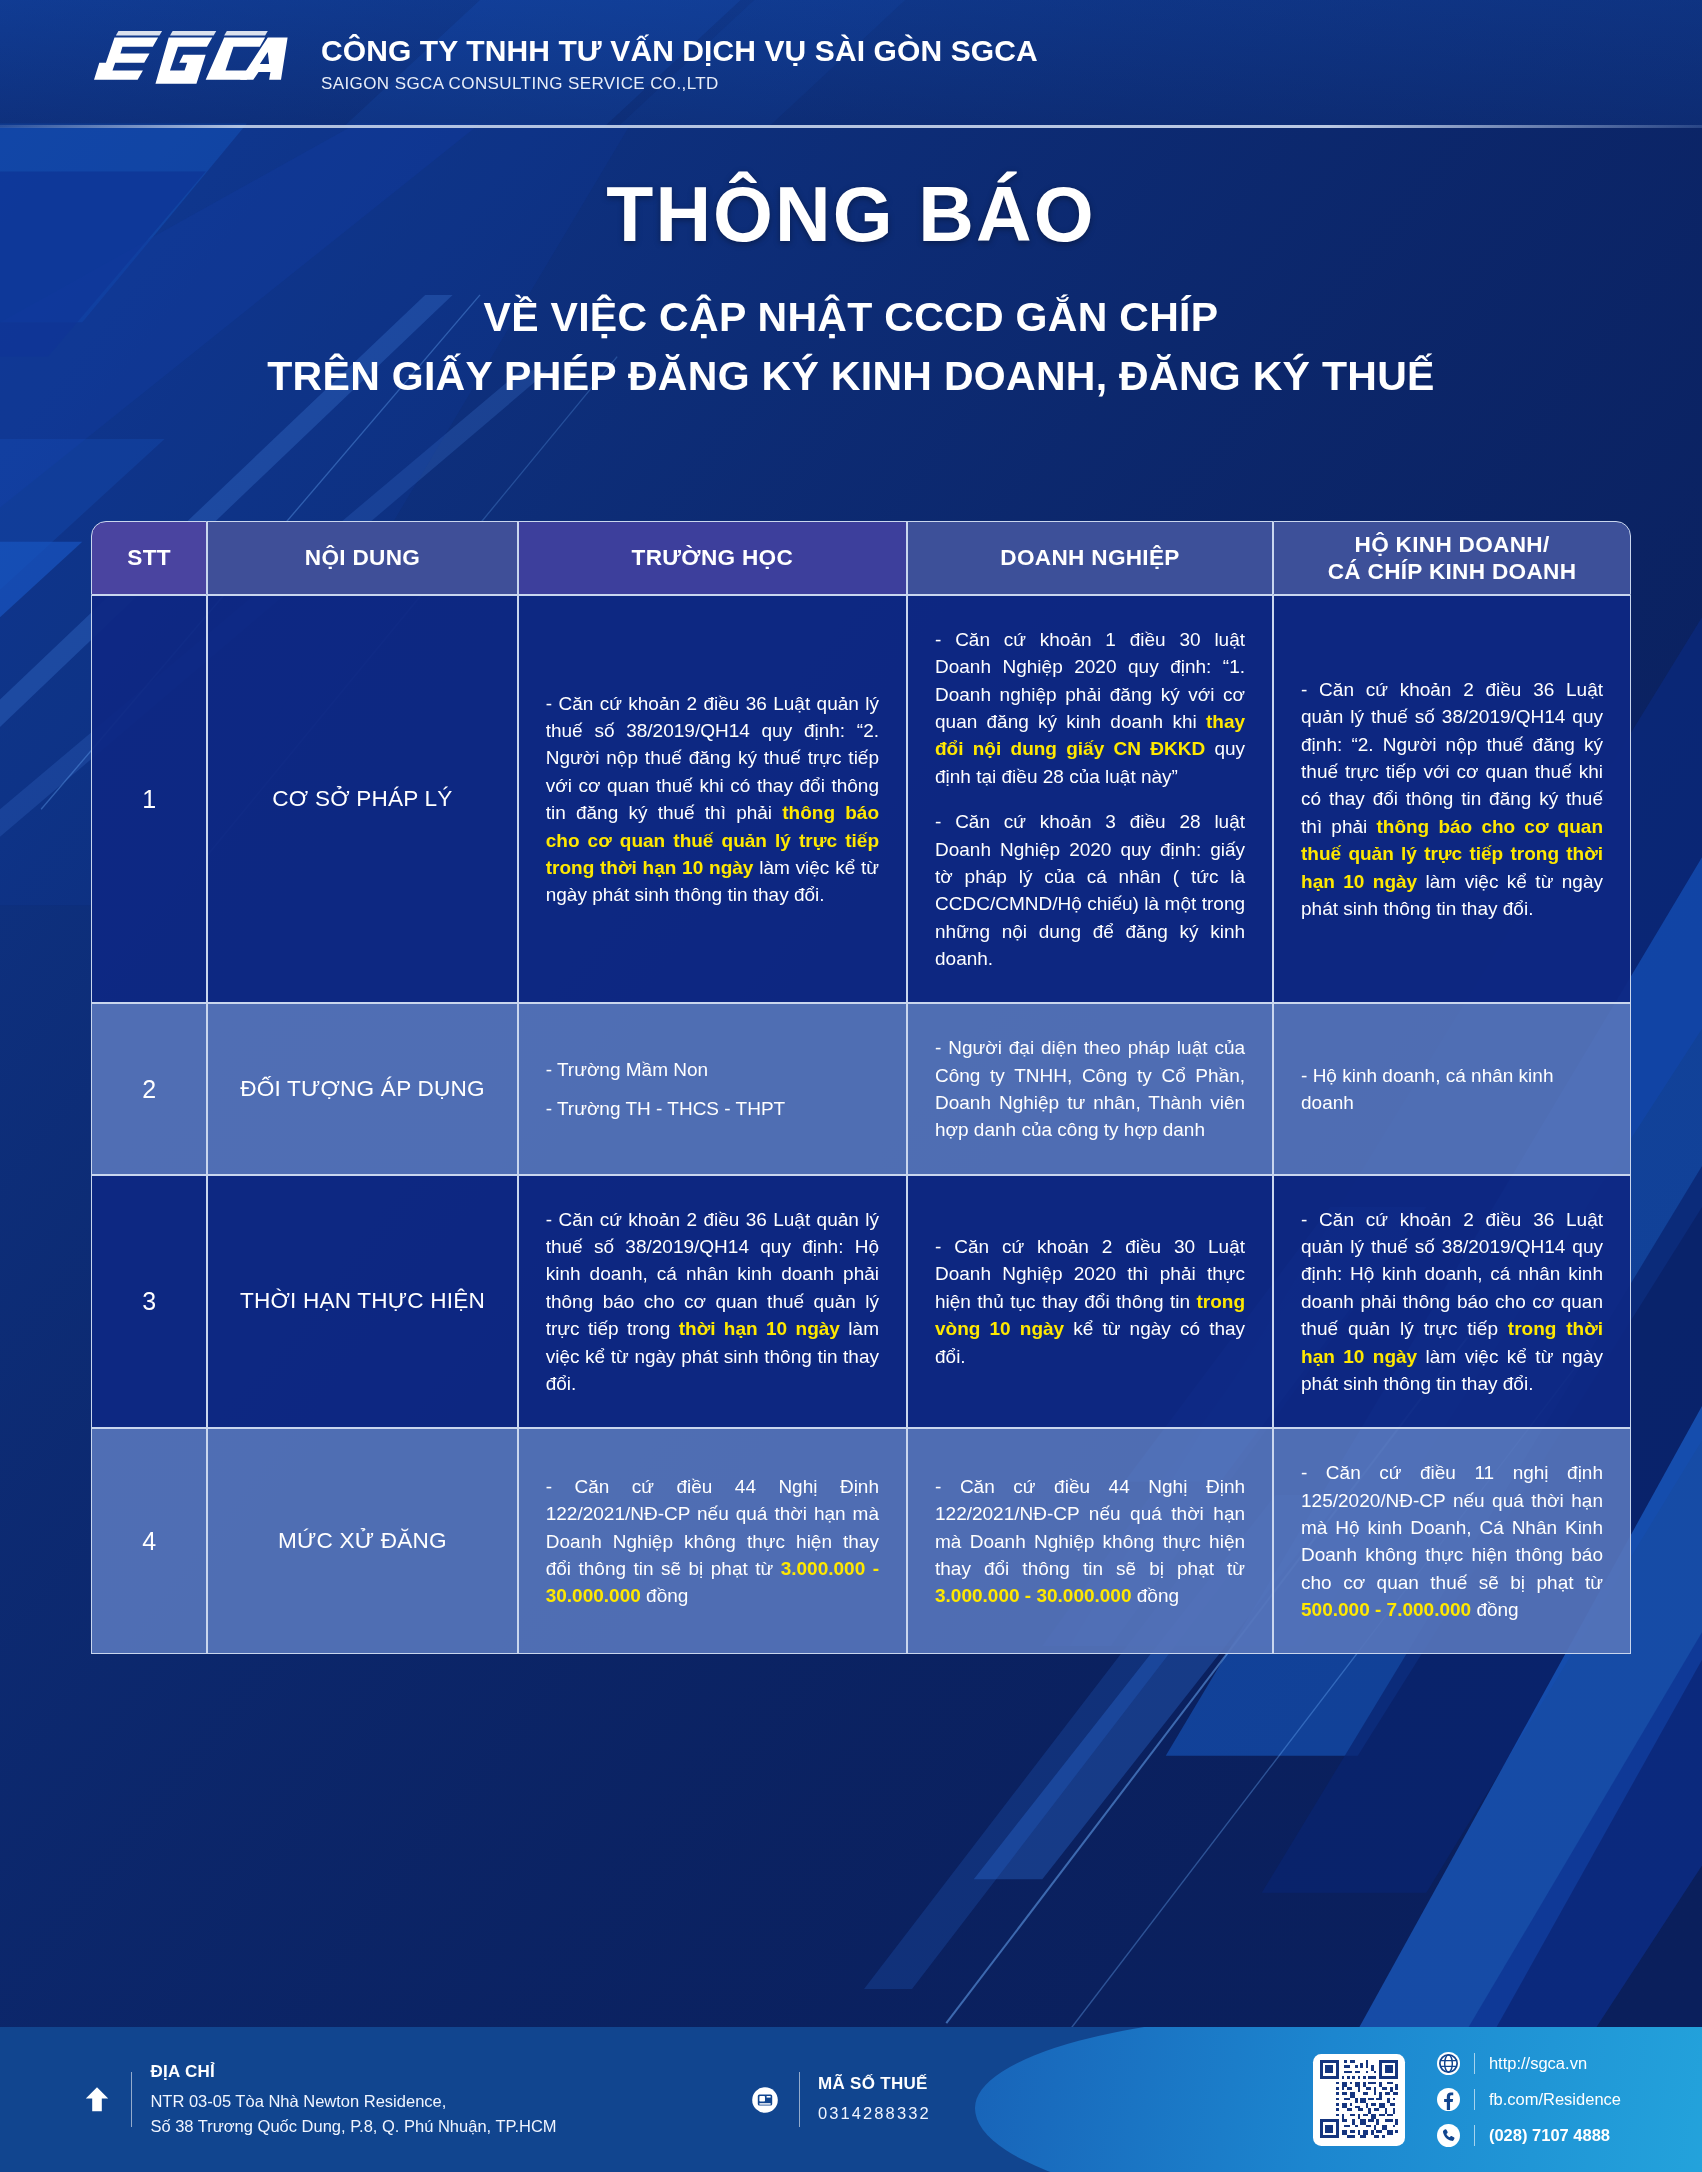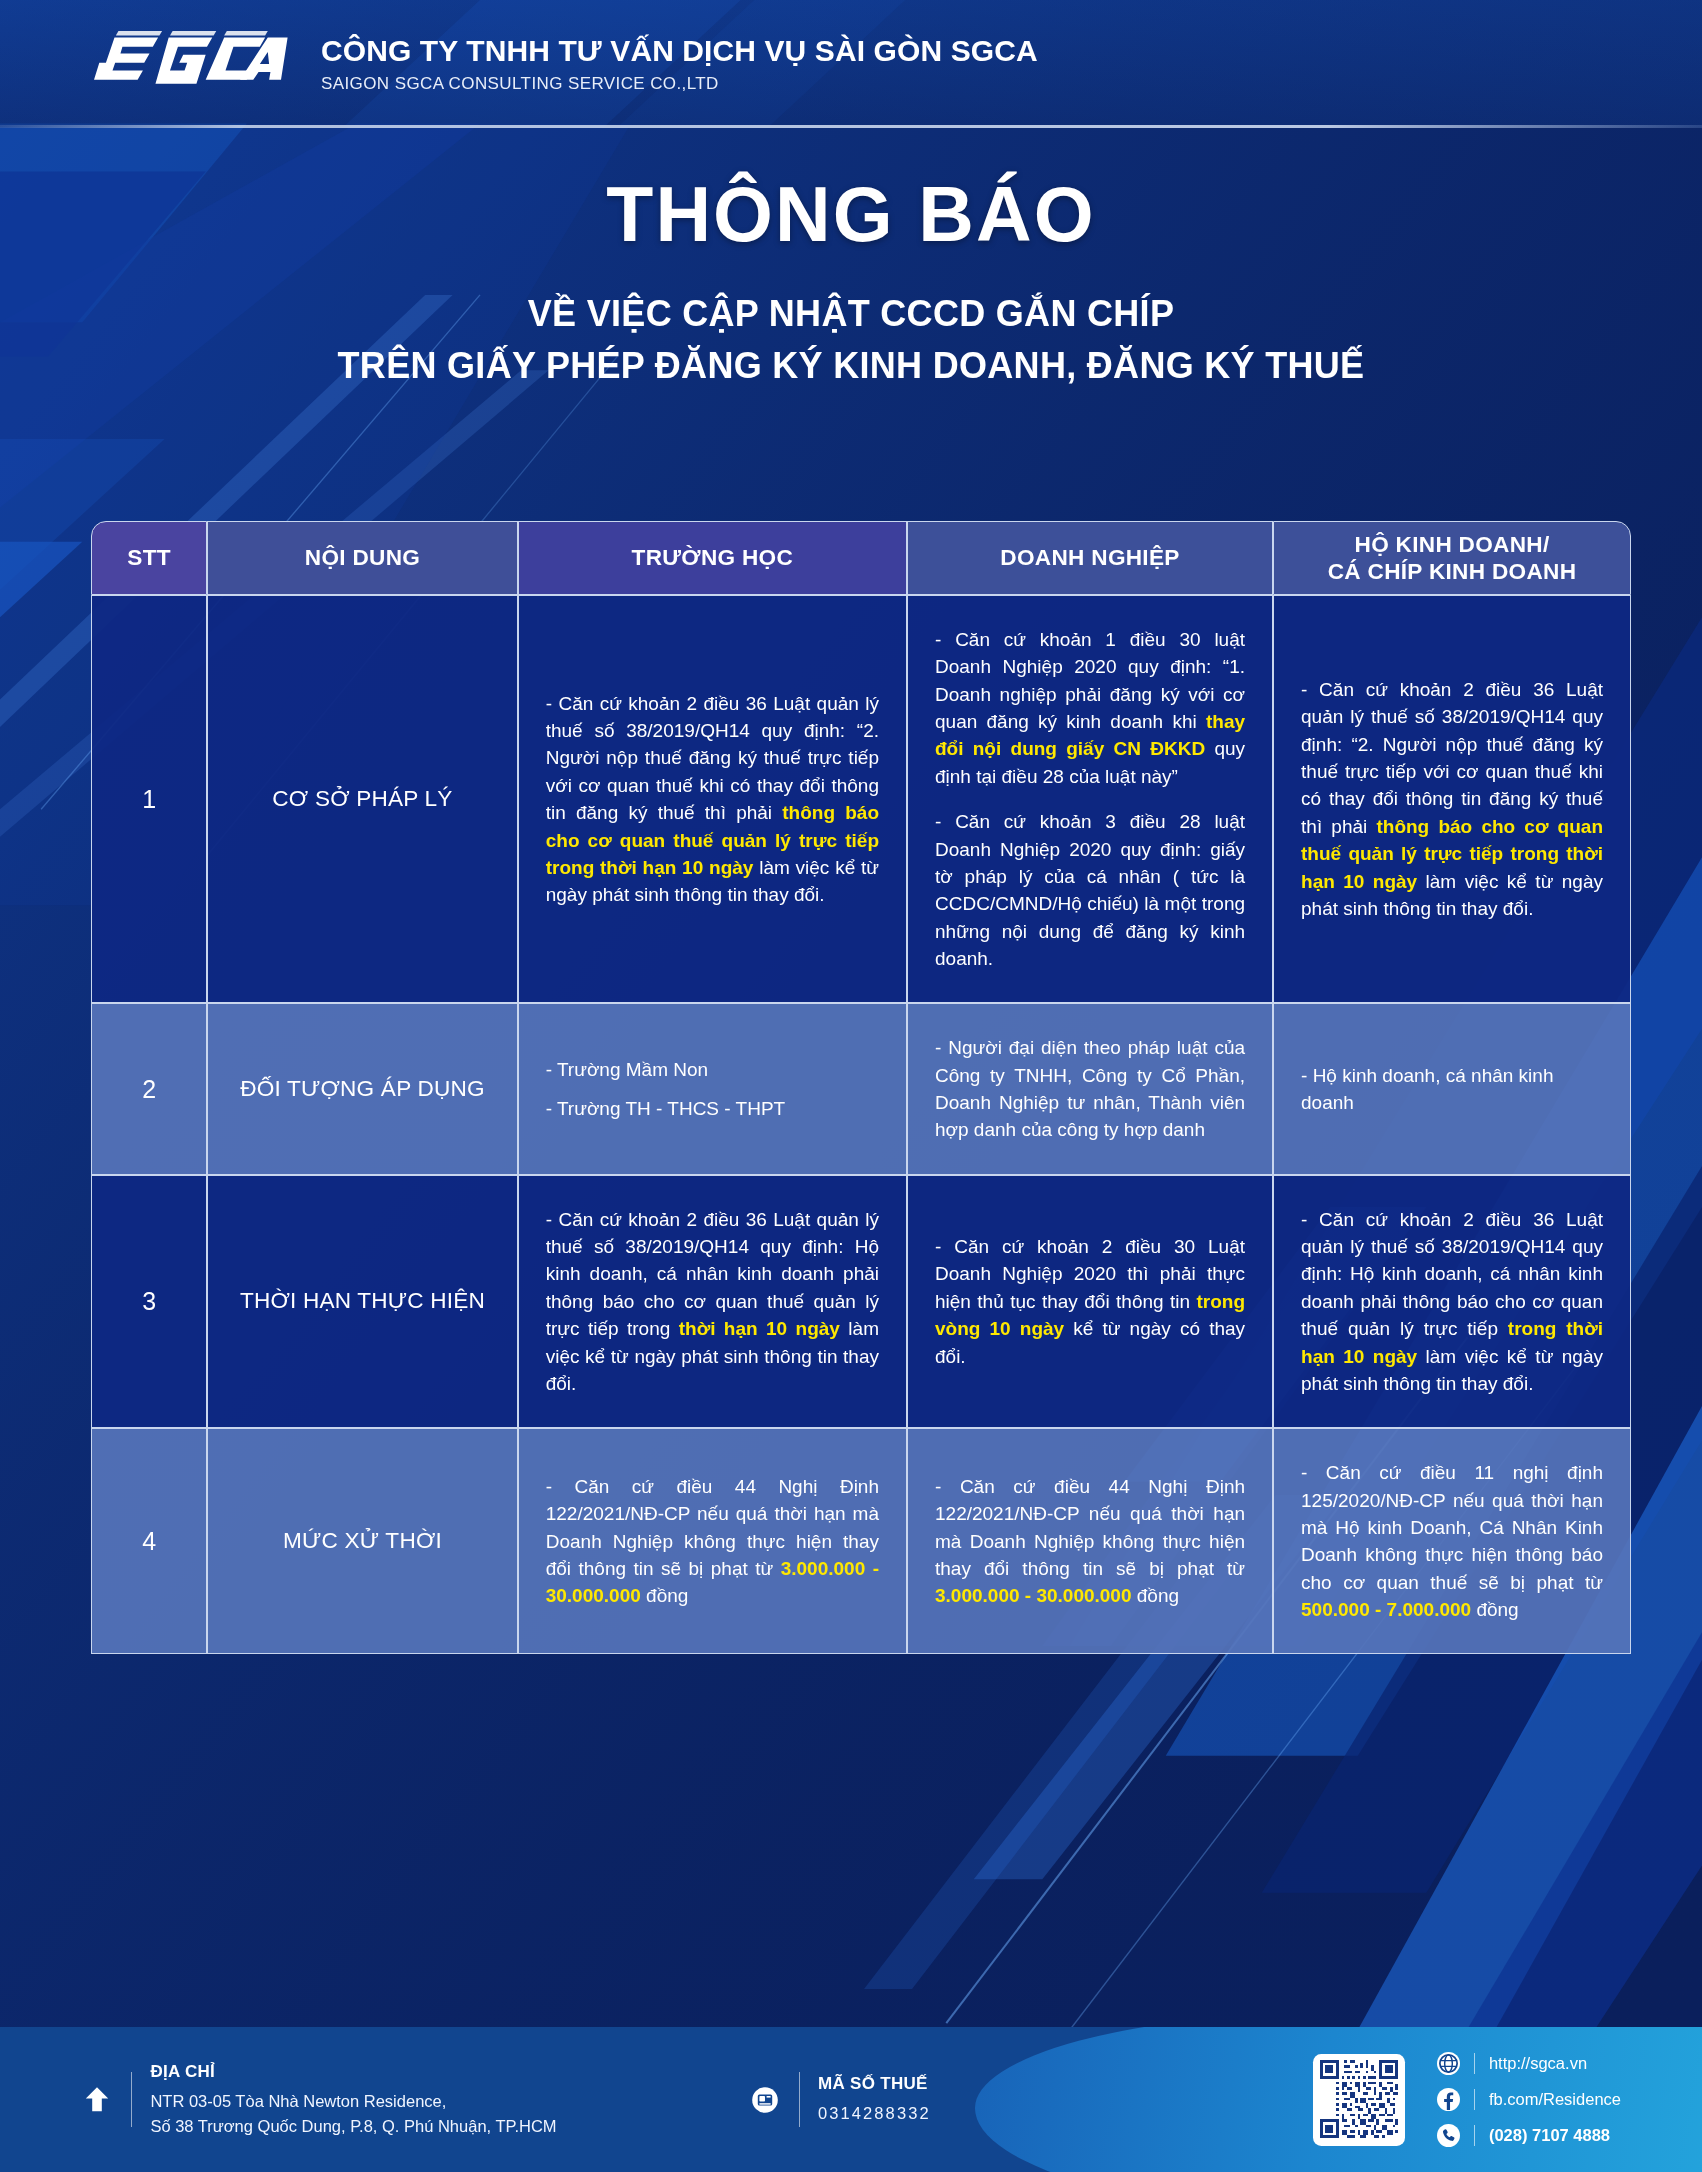--- a/index.html
+++ b/index.html
@@ -47,21 +47,21 @@
     margin-top: 5.5px; white-space: nowrap;
   }
 
   
   #title-block { position: absolute; left: 0; top: 175px; width: 1702px; text-align: center; z-index: 5; }
   #main-title {
     color: #ffffff; font-size: 77px; font-weight: 700; letter-spacing: 2.1px;
     line-height: 1.02; text-shadow: 0 2.1px 6.9px rgba(0,0,0,.35);
   }
   .sub-title {
-    color: #ffffff; font-size: 36px; font-weight: 700; letter-spacing: 0.3px;
+    color: #ffffff; font-size: 41px; font-weight: 700; letter-spacing: 0.3px;
     line-height: 1.34;
   }
   #sub1 { margin-top: 36px; }
   #sub2 { margin-top: 4.1px; }
 
   
   #table-wrap {
     position: absolute; left: 91px; top: 521px; width: 1524px; z-index: 5;
   }
   table#info-table {
@@ -311,21 +311,21 @@
           </td>
           <td class="body-cell mid">
             <p class="para">
               <span>- Căn cứ khoản 2 điều 36 Luật quản lý thuế số 38/2019/QH14 quy định: Hộ kinh doanh, cá nhân kinh doanh phải thông báo cho cơ quan thuế quản lý trực tiếp </span><span class="hl">trong thời hạn 10 ngày</span><span> làm việc kể từ ngày phát sinh thông tin thay đổi.</span>
             </p>
           </td>
         </tr>
 
         <tr class="row-light">
           <td class="stt-cell">4</td>
-          <td class="label-cell">MỨC XỬ THỜI</td>
+          <td class="label-cell">MỨC XỬ ĐĂNG</td>
           <td class="body-cell mid">
             <p class="para">
               <span>- Căn cứ điều 44 Nghị Định 122/2021/NĐ-CP nếu quá thời hạn mà Doanh Nghiệp không thực hiện thay đổi thông tin sẽ bị phạt từ </span><span class="hl">3.000.000 - 30.000.000</span><span> đồng</span>
             </p>
           </td>
           <td class="body-cell mid">
             <p class="para">
               <span>- Căn cứ điều 44 Nghị Định 122/2021/NĐ-CP nếu quá thời hạn mà Doanh Nghiệp không thực hiện thay đổi thông tin sẽ bị phạt từ </span><span class="hl">3.000.000 - 30.000.000</span><span> đồng</span>
             </p>
           </td>

